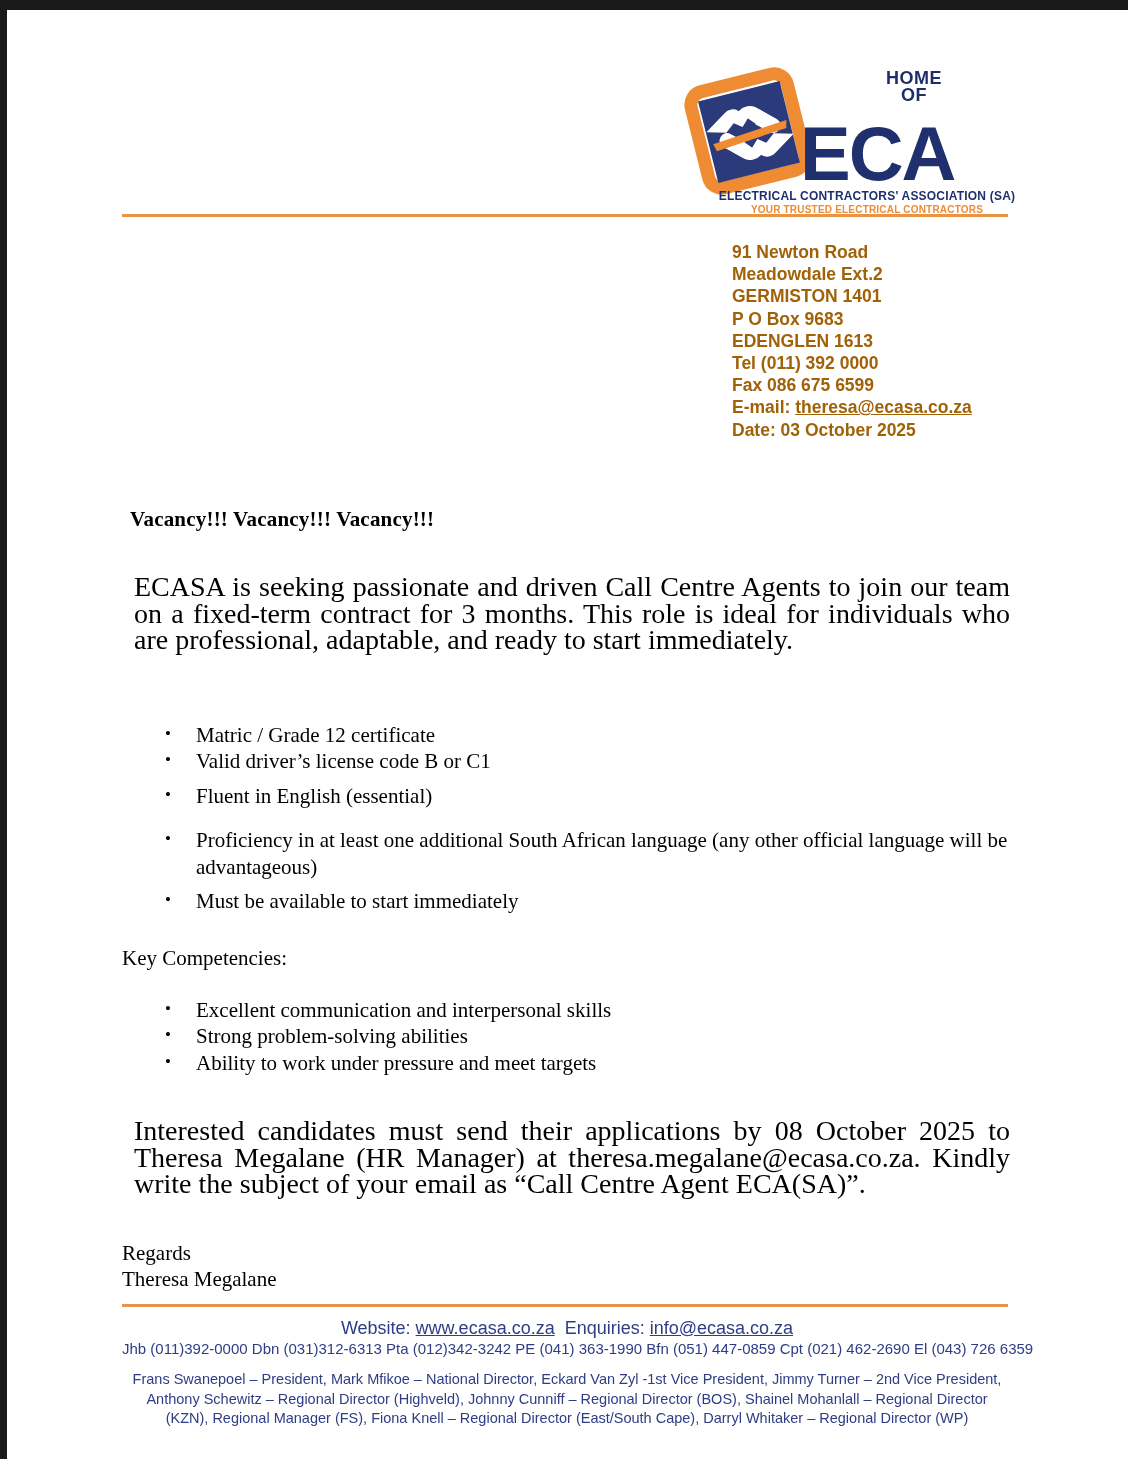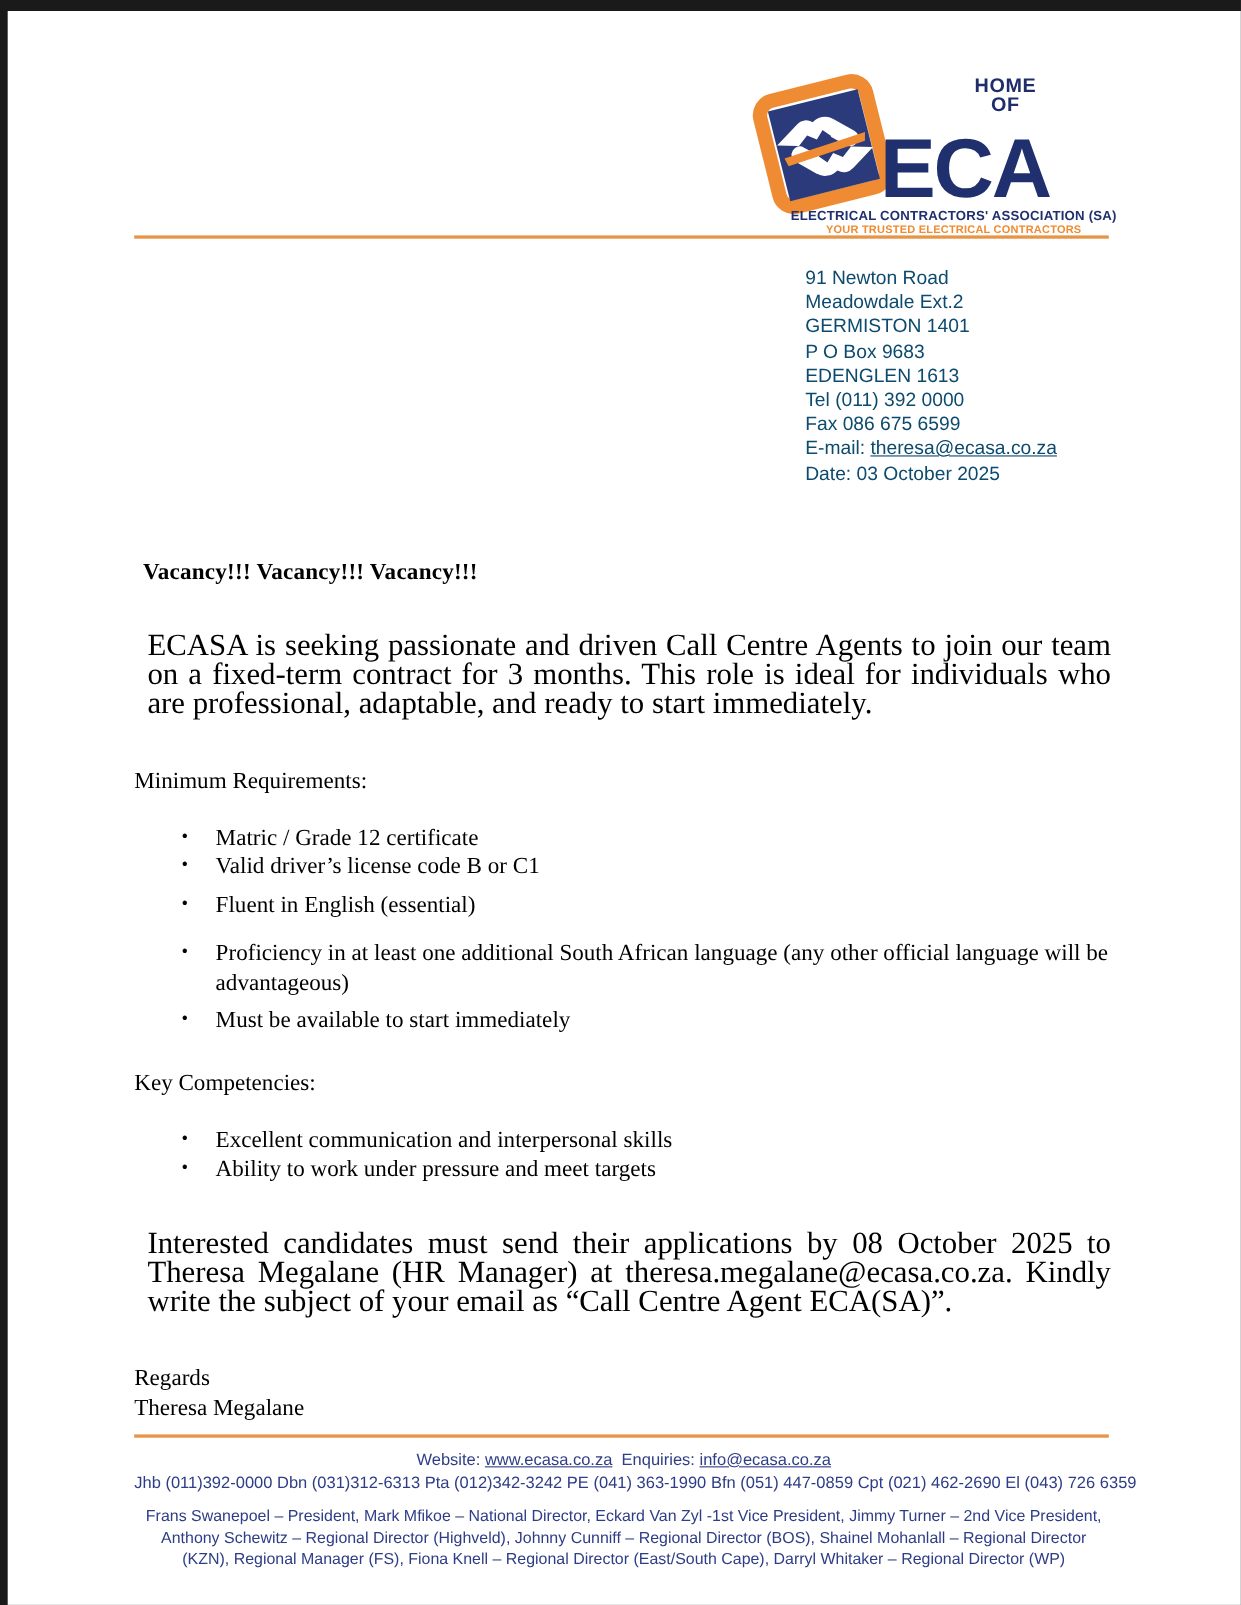--- a/index.html
+++ b/index.html
@@ -131,21 +131,22 @@
   }
 
   
   .address {
     position: absolute;
     left: 725px;
     top: 231px;
     font-family: "Liberation Sans", sans-serif;
     font-size: 17.5px;
     line-height: 22.2px;
-    color: #0c4a6e;
+    color: #a16207;
+    font-weight: bold;
   }
   .address .link {
     text-decoration: underline;
   }
 
   
   .body-area {
     position: absolute;
     left: 115px;
     top: 497px;
@@ -209,21 +210,21 @@
   .footer {
     position: absolute;
     left: 115px;
     top: 1308px;
     width: 890px;
     font-family: "Liberation Sans", sans-serif;
     color: #2e3d86;
     text-align: center;
   }
   .footer-line1 {
-    font-size: 15px;
+    font-size: 18px;
     line-height: 20px;
   }
   .footer-line1 .link { text-decoration: underline; }
   .footer-line2 {
     font-size: 15px;
     line-height: 21px;
     white-space: nowrap;
   }
   .footer-officers {
     margin-top: 11px;
@@ -279,37 +280,37 @@
   </div>
 
   <div class="body-area">
 
     <div class="vacancy-title">Vacancy!!! Vacancy!!! Vacancy!!!</div>
 
     <div class="gap-intro"></div>
     <p class="para">ECASA is seeking passionate and driven Call Centre Agents to join our team on a fixed-term contract for 3 months. This role is ideal for individuals who are professional, adaptable, and ready to start immediately.</p>
 
     <div class="gap-md"></div>
-    <div class="section-label">Minimum Requirements:</div>
 
     <div class="gap-sm"></div>
     <ul class="bullets">
       <li class="sp-0">Matric / Grade 12 certificate</li>
       <li class="sp-0">Valid driver’s license code B or C1</li>
       <li class="sp-1"> Fluent in English (essential)</li>
       <li class="sp-2">Proficiency in at least one additional South African language (any other official language will be advantageous)</li>
       <li class="sp-1">Must be available to start immediately</li>
     </ul>
 
     <div class="gap-md"></div>
     <div class="section-label">Key Competencies:</div>
 
     <div class="gap-sm"></div>
     <ul class="bullets">
       <li class="sp-0">Excellent communication and interpersonal skills</li>
+      <li class="sp-0">Strong problem-solving abilities</li>
       <li class="sp-0">Ability to work under pressure and meet targets</li>
     </ul>
 
     <div class="gap-md"></div>
     <p class="para">Interested candidates must send their applications by 08 October 2025 to Theresa Megalane (HR Manager) at theresa.megalane@ecasa.co.za. Kindly write the subject of your email as “Call Centre Agent ECA(SA)”.</p>
 
     <div class="gap-md"></div>
     <div class="sign">Regards</div>
     <div class="sign">Theresa Megalane</div>
   </div>

